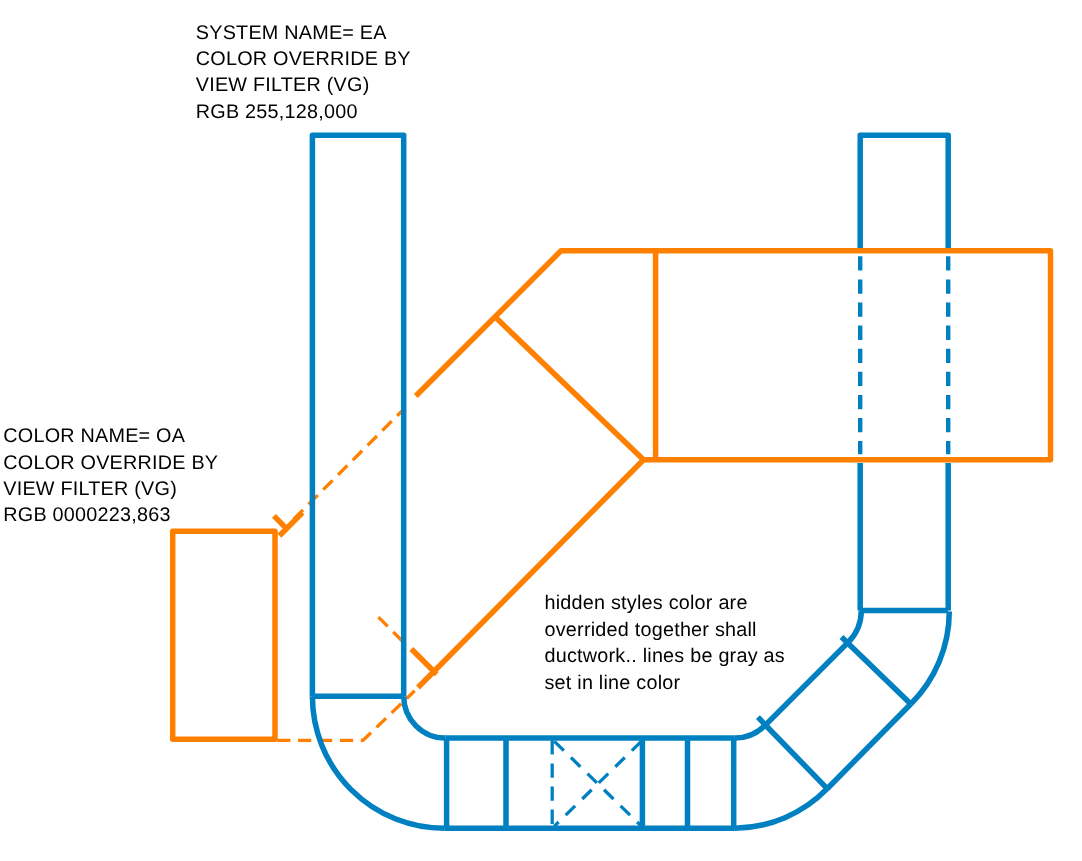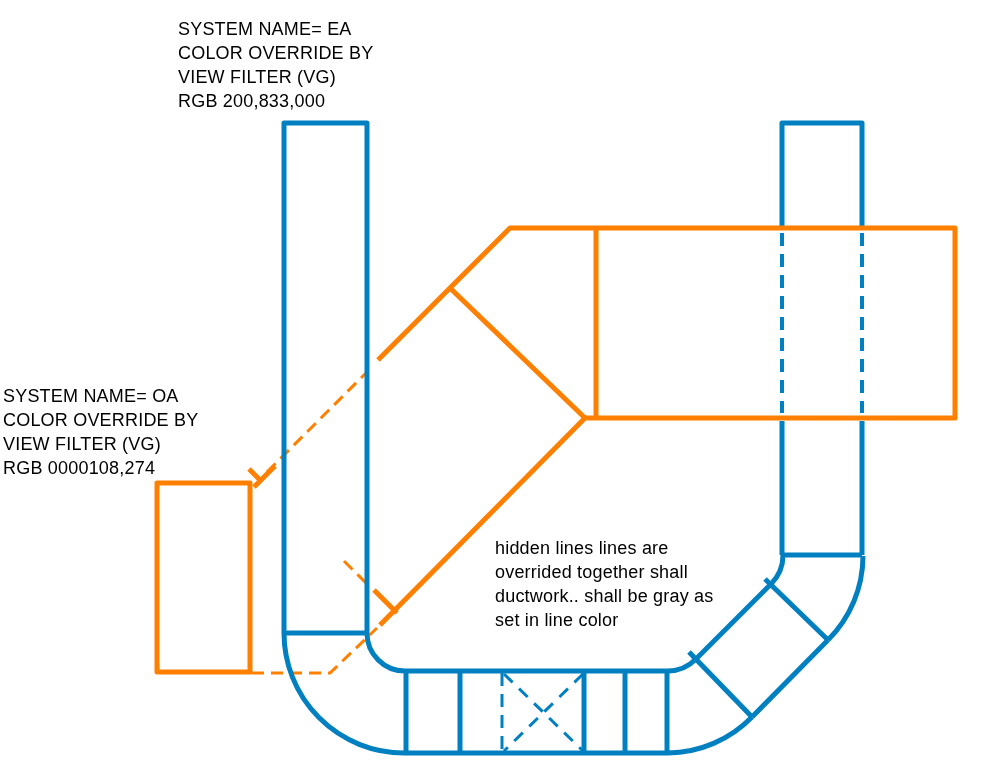--- a/index.html
+++ b/index.html
@@ -87,30 +87,30 @@
       <path d="M596,228 V418"></path>
       <path d="M450,288 L585,418"></path>
       <path d="M374,590 L397,613"></path>
     </g>
   </svg>
 
   <div class="label-block label-ea">
     <div>SYSTEM NAME= EA</div>
     <div>COLOR OVERRIDE BY</div>
     <div>VIEW FILTER (VG)</div>
-    <div>RGB 200,833,000</div>
+    <div>RGB 255,128,000</div>
   </div>
 
   <div class="label-block label-oa">
-    <div>SYSTEM NAME= OA</div>
+    <div>COLOR NAME= OA</div>
     <div>COLOR OVERRIDE BY</div>
     <div>VIEW FILTER (VG)</div>
-    <div>RGB 0000108,274</div>
+    <div>RGB 0000223,863</div>
   </div>
 
   <div class="label-block label-note">
-    <div>hidden lines lines are</div>
+    <div>hidden styles color are</div>
     <div>overrided together shall</div>
-    <div>ductwork.. shall be gray as</div>
+    <div>ductwork.. lines be gray as</div>
     <div>set in line color</div>
   </div>
 
 </div>
 
 </body></html>

